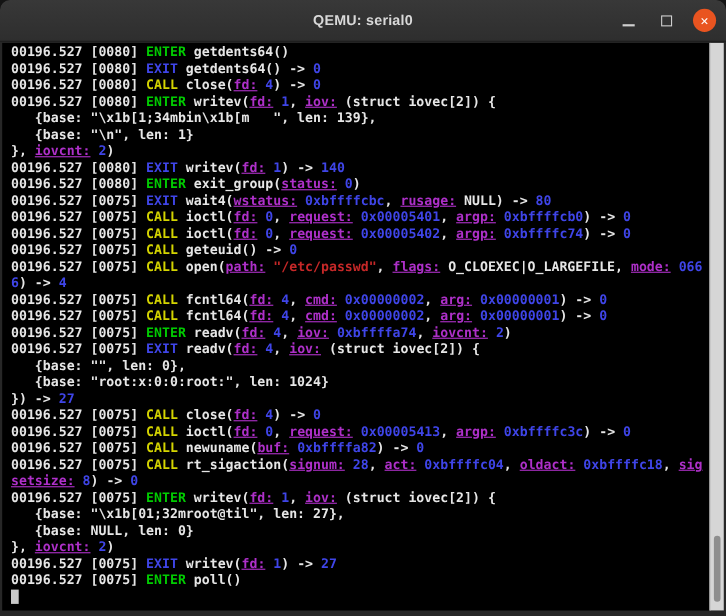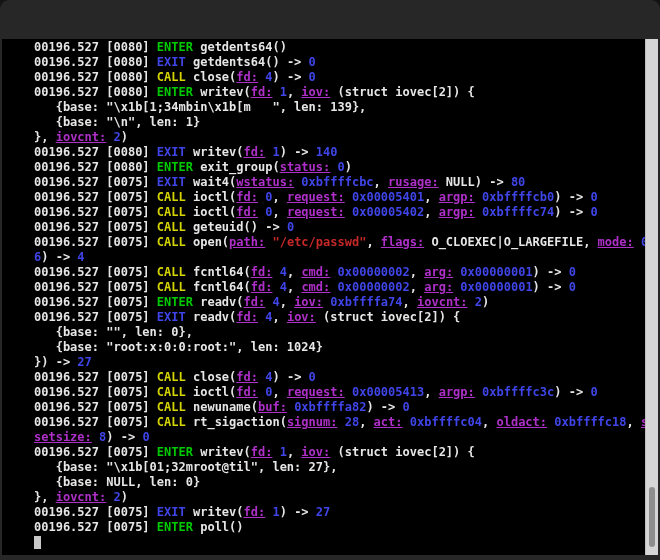--- a/index.html
+++ b/index.html
@@ -18,36 +18,50 @@
   .title{color:var(--title-fg); font-size:13px; font-weight:bold; letter-spacing:.2px;}
   .controls{position:absolute; right:9px; top:0; height:100%; display:flex; align-items:center; gap:13px;}
   .ctl-btn{width:22px; height:22px; display:flex; align-items:center; justify-content:center;
     background:transparent; border:none; cursor:pointer;}
   .min-glyph{width:11px; height:2px; background:#cfcfcf; display:block; margin-top:8px;}
   .max-glyph{width:10px; height:10px; border:1.5px solid #cfcfcf; display:block;}
   .close-btn{width:21px; height:21px; border-radius:50%; background:var(--close);
     display:flex; align-items:center; justify-content:center; border:none; cursor:pointer;}
   .close-x{color:#ffffff; font-size:12px; font-weight:bold; line-height:1;
     font-family:"DejaVu Sans Mono",monospace; transform:translateY(-0.5px);}
-  .term-wrap{position:absolute; top:39px; left:2px; right:2px; bottom:5px; background:var(--term-bg); display:flex;padding-left:24px;}
+  .term-wrap{position:absolute; top:39px; left:2px; right:2px; bottom:5px; background:var(--term-bg); display:flex;}
   .term-out{flex:1; overflow:hidden; padding:1px 0 0 8px;
     font-family:"DejaVu Sans Mono",monospace; font-size:12px; line-height:15px; font-weight:bold;
     white-space:pre; color:var(--c-w);}
   .t-line{height:15px;}
   .c-w{color:var(--c-w);} .c-g{color:var(--c-g);} .c-b{color:var(--c-b);}
   .c-y{color:var(--c-y);} .c-m{color:var(--c-m);text-decoration:underline;} .c-r{color:var(--c-r);}
   .cursor{display:inline-block; width:7px; height:13px; background:var(--cursor); vertical-align:middle;}
   .scrollbar{width:13px; background:var(--sb-track); position:relative; border-left:1px solid #bfbfbf;}
   .sb-thumb{position:absolute; left:3px; right:3px; bottom:8px; height:60px; border-radius:4px;
     background:var(--sb-thumb);}
 </style>
 </head>
 <body>
 
 <div class="window">
+  <div class="titlebar">
+    <span class="title">QEMU: serial0</span>
+    <div class="controls">
+      <button class="ctl-btn" title="Minimize">
+        <span class="min-glyph"></span>
+      </button>
+      <button class="ctl-btn" title="Maximize">
+        <span class="max-glyph"></span>
+      </button>
+      <button class="close-btn" title="Close">
+        <span class="close-x">✕</span>
+      </button>
+    </div>
+  </div>
 
   <div class="term-wrap">
     <div class="term-out"><div class="t-line"><span class="c-w">00196.527 [0080] </span><span class="c-g">ENTER</span><span class="c-w"> getdents64()</span></div><div class="t-line"><span class="c-w">00196.527 [0080] </span><span class="c-b">EXIT</span><span class="c-w"> getdents64() -&gt; </span><span class="c-b">0</span></div><div class="t-line"><span class="c-w">00196.527 [0080] </span><span class="c-y">CALL</span><span class="c-w"> close(</span><span class="c-m">fd:</span><span class="c-w"> </span><span class="c-b">4</span><span class="c-w">) -&gt; </span><span class="c-b">0</span></div><div class="t-line"><span class="c-w">00196.527 [0080] </span><span class="c-g">ENTER</span><span class="c-w"> writev(</span><span class="c-m">fd:</span><span class="c-w"> </span><span class="c-b">1</span><span class="c-w">, </span><span class="c-m">iov:</span><span class="c-w"> (struct iovec[2]) {</span></div><div class="t-line"><span class="c-w">   {base: "\x1b[1;34mbin\x1b[m   ", len: 139},</span></div><div class="t-line"><span class="c-w">   {base: "\n", len: 1}</span></div><div class="t-line"><span class="c-w">}, </span><span class="c-m">iovcnt:</span><span class="c-w"> </span><span class="c-b">2</span><span class="c-w">)</span></div><div class="t-line"><span class="c-w">00196.527 [0080] </span><span class="c-b">EXIT</span><span class="c-w"> writev(</span><span class="c-m">fd:</span><span class="c-w"> </span><span class="c-b">1</span><span class="c-w">) -&gt; </span><span class="c-b">140</span></div><div class="t-line"><span class="c-w">00196.527 [0080] </span><span class="c-g">ENTER</span><span class="c-w"> exit_group(</span><span class="c-m">status:</span><span class="c-w"> </span><span class="c-b">0</span><span class="c-w">)</span></div><div class="t-line"><span class="c-w">00196.527 [0075] </span><span class="c-b">EXIT</span><span class="c-w"> wait4(</span><span class="c-m">wstatus:</span><span class="c-w"> </span><span class="c-b">0xbffffcbc</span><span class="c-w">, </span><span class="c-m">rusage:</span><span class="c-w"> NULL) -&gt; </span><span class="c-b">80</span></div><div class="t-line"><span class="c-w">00196.527 [0075] </span><span class="c-y">CALL</span><span class="c-w"> ioctl(</span><span class="c-m">fd:</span><span class="c-w"> </span><span class="c-b">0</span><span class="c-w">, </span><span class="c-m">request:</span><span class="c-w"> </span><span class="c-b">0x00005401</span><span class="c-w">, </span><span class="c-m">argp:</span><span class="c-w"> </span><span class="c-b">0xbffffcb0</span><span class="c-w">) -&gt; </span><span class="c-b">0</span></div><div class="t-line"><span class="c-w">00196.527 [0075] </span><span class="c-y">CALL</span><span class="c-w"> ioctl(</span><span class="c-m">fd:</span><span class="c-w"> </span><span class="c-b">0</span><span class="c-w">, </span><span class="c-m">request:</span><span class="c-w"> </span><span class="c-b">0x00005402</span><span class="c-w">, </span><span class="c-m">argp:</span><span class="c-w"> </span><span class="c-b">0xbffffc74</span><span class="c-w">) -&gt; </span><span class="c-b">0</span></div><div class="t-line"><span class="c-w">00196.527 [0075] </span><span class="c-y">CALL</span><span class="c-w"> geteuid() -&gt; </span><span class="c-b">0</span></div><div class="t-line"><span class="c-w">00196.527 [0075] </span><span class="c-y">CALL</span><span class="c-w"> open(</span><span class="c-m">path:</span><span class="c-w"> </span><span class="c-r">"/etc/passwd"</span><span class="c-w">, </span><span class="c-m">flags:</span><span class="c-w"> O_CLOEXEC|O_LARGEFILE, </span><span class="c-m">mode:</span><span class="c-w"> </span><span class="c-b">066</span></div><div class="t-line"><span class="c-b">6</span><span class="c-w">) -&gt; </span><span class="c-b">4</span></div><div class="t-line"><span class="c-w">00196.527 [0075] </span><span class="c-y">CALL</span><span class="c-w"> fcntl64(</span><span class="c-m">fd:</span><span class="c-w"> </span><span class="c-b">4</span><span class="c-w">, </span><span class="c-m">cmd:</span><span class="c-w"> </span><span class="c-b">0x00000002</span><span class="c-w">, </span><span class="c-m">arg:</span><span class="c-w"> </span><span class="c-b">0x00000001</span><span class="c-w">) -&gt; </span><span class="c-b">0</span></div><div class="t-line"><span class="c-w">00196.527 [0075] </span><span class="c-y">CALL</span><span class="c-w"> fcntl64(</span><span class="c-m">fd:</span><span class="c-w"> </span><span class="c-b">4</span><span class="c-w">, </span><span class="c-m">cmd:</span><span class="c-w"> </span><span class="c-b">0x00000002</span><span class="c-w">, </span><span class="c-m">arg:</span><span class="c-w"> </span><span class="c-b">0x00000001</span><span class="c-w">) -&gt; </span><span class="c-b">0</span></div><div class="t-line"><span class="c-w">00196.527 [0075] </span><span class="c-g">ENTER</span><span class="c-w"> readv(</span><span class="c-m">fd:</span><span class="c-w"> </span><span class="c-b">4</span><span class="c-w">, </span><span class="c-m">iov:</span><span class="c-w"> </span><span class="c-b">0xbffffa74</span><span class="c-w">, </span><span class="c-m">iovcnt:</span><span class="c-w"> </span><span class="c-b">2</span><span class="c-w">)</span></div><div class="t-line"><span class="c-w">00196.527 [0075] </span><span class="c-b">EXIT</span><span class="c-w"> readv(</span><span class="c-m">fd:</span><span class="c-w"> </span><span class="c-b">4</span><span class="c-w">, </span><span class="c-m">iov:</span><span class="c-w"> (struct iovec[2]) {</span></div><div class="t-line"><span class="c-w">   {base: "", len: 0},</span></div><div class="t-line"><span class="c-w">   {base: "root:x:0:0:root:", len: 1024}</span></div><div class="t-line"><span class="c-w">}) -&gt; </span><span class="c-b">27</span></div><div class="t-line"><span class="c-w">00196.527 [0075] </span><span class="c-y">CALL</span><span class="c-w"> close(</span><span class="c-m">fd:</span><span class="c-w"> </span><span class="c-b">4</span><span class="c-w">) -&gt; </span><span class="c-b">0</span></div><div class="t-line"><span class="c-w">00196.527 [0075] </span><span class="c-y">CALL</span><span class="c-w"> ioctl(</span><span class="c-m">fd:</span><span class="c-w"> </span><span class="c-b">0</span><span class="c-w">, </span><span class="c-m">request:</span><span class="c-w"> </span><span class="c-b">0x00005413</span><span class="c-w">, </span><span class="c-m">argp:</span><span class="c-w"> </span><span class="c-b">0xbffffc3c</span><span class="c-w">) -&gt; </span><span class="c-b">0</span></div><div class="t-line"><span class="c-w">00196.527 [0075] </span><span class="c-y">CALL</span><span class="c-w"> newuname(</span><span class="c-m">buf:</span><span class="c-w"> </span><span class="c-b">0xbffffa82</span><span class="c-w">) -&gt; </span><span class="c-b">0</span></div><div class="t-line"><span class="c-w">00196.527 [0075] </span><span class="c-y">CALL</span><span class="c-w"> rt_sigaction(</span><span class="c-m">signum:</span><span class="c-w"> </span><span class="c-b">28</span><span class="c-w">, </span><span class="c-m">act:</span><span class="c-w"> </span><span class="c-b">0xbffffc04</span><span class="c-w">, </span><span class="c-m">oldact:</span><span class="c-w"> </span><span class="c-b">0xbffffc18</span><span class="c-w">, </span><span class="c-m">sig</span></div><div class="t-line"><span class="c-m">setsize:</span><span class="c-w"> </span><span class="c-b">8</span><span class="c-w">) -&gt; </span><span class="c-b">0</span></div><div class="t-line"><span class="c-w">00196.527 [0075] </span><span class="c-g">ENTER</span><span class="c-w"> writev(</span><span class="c-m">fd:</span><span class="c-w"> </span><span class="c-b">1</span><span class="c-w">, </span><span class="c-m">iov:</span><span class="c-w"> (struct iovec[2]) {</span></div><div class="t-line"><span class="c-w">   {base: "\x1b[01;32mroot@til", len: 27},</span></div><div class="t-line"><span class="c-w">   {base: NULL, len: 0}</span></div><div class="t-line"><span class="c-w">}, </span><span class="c-m">iovcnt:</span><span class="c-w"> </span><span class="c-b">2</span><span class="c-w">)</span></div><div class="t-line"><span class="c-w">00196.527 [0075] </span><span class="c-b">EXIT</span><span class="c-w"> writev(</span><span class="c-m">fd:</span><span class="c-w"> </span><span class="c-b">1</span><span class="c-w">) -&gt; </span><span class="c-b">27</span></div><div class="t-line"><span class="c-w">00196.527 [0075] </span><span class="c-g">ENTER</span><span class="c-w"> poll()</span></div><div class="t-line"><span class="cursor"></span></div></div>
     <div class="scrollbar">
       <div class="sb-thumb"></div>
     </div>
   </div>
 </div>
 
 </body></html>

